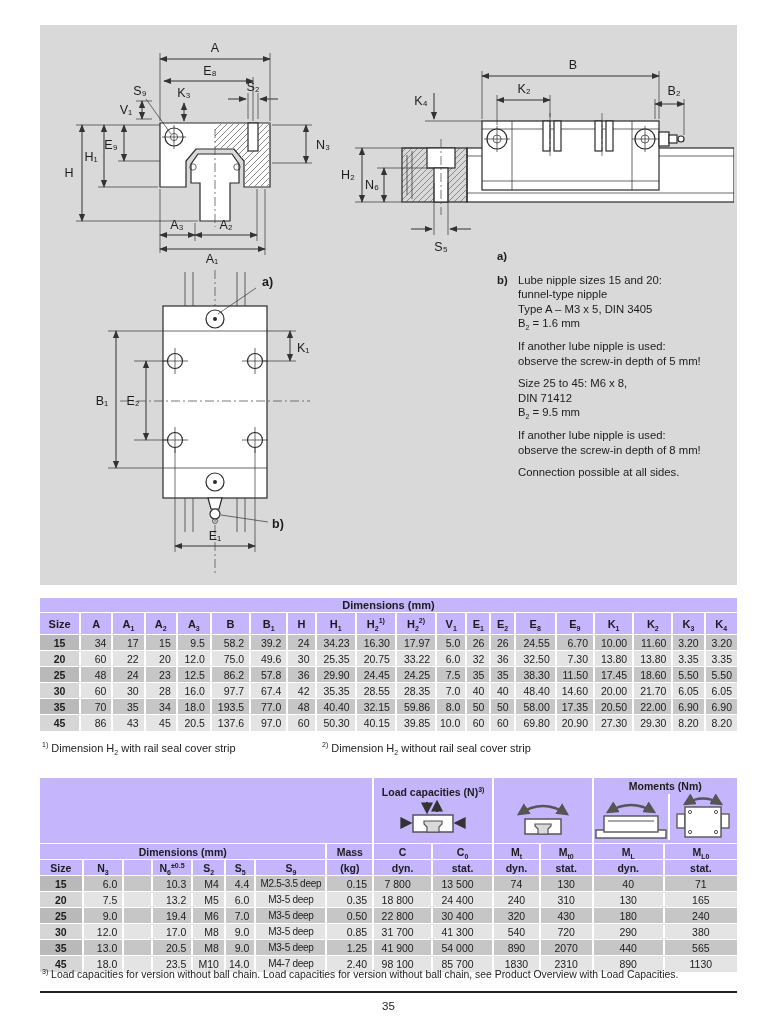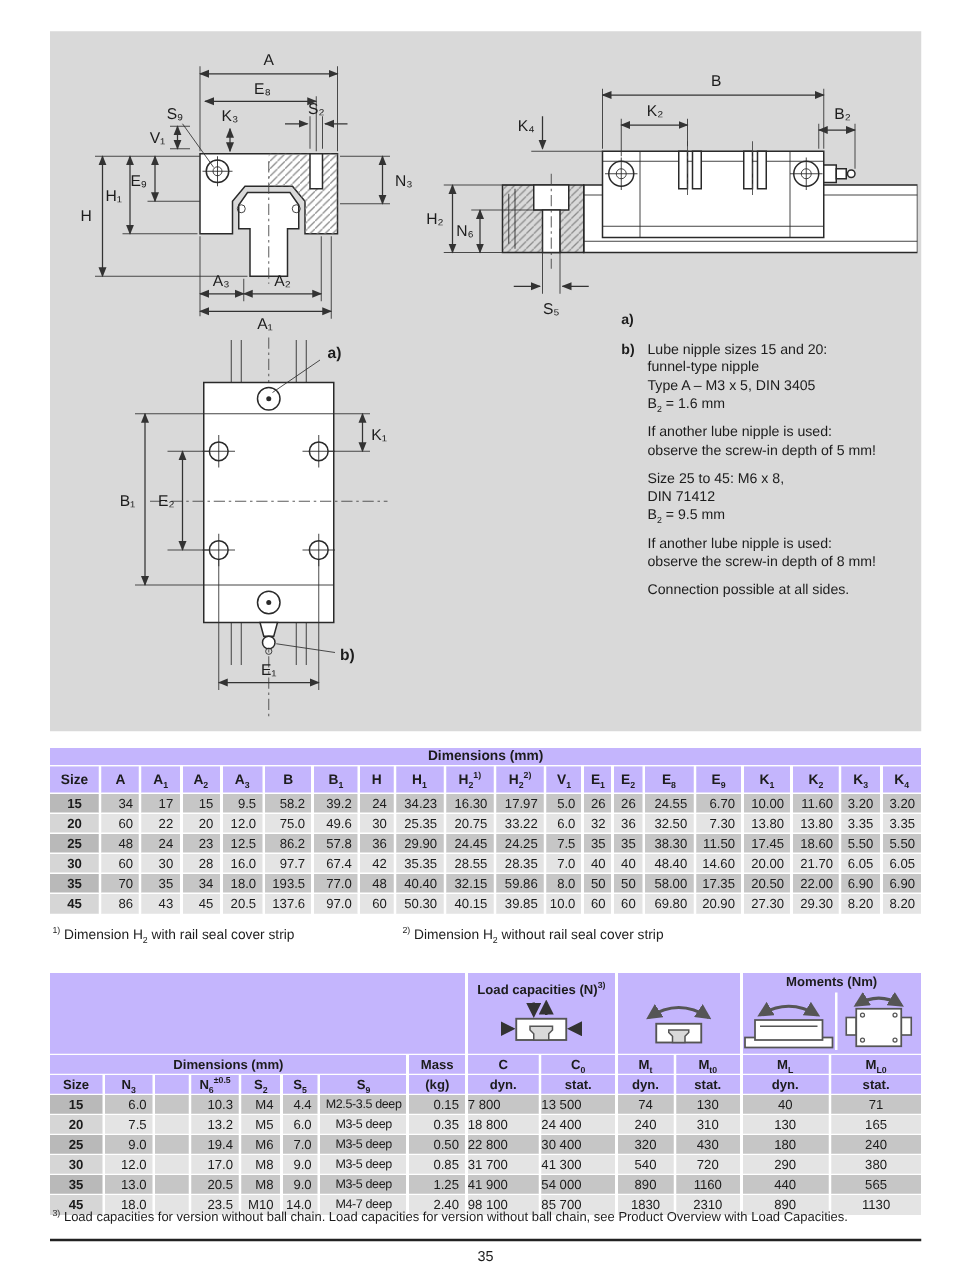--- a/index.html
+++ b/index.html
@@ -32,21 +32,21 @@
   #t2 { left:40px; top:777px; }
   #t1 .ttl { height:15px; font-size:11px; }
   #t1 .hd  { height:22px; font-size:11px; }
   #t2 .hd, #t2 .gd { height:16px; font-size:10.5px; }
   .dk td { background:#c6c6c6; }
   .lt td { background:#e4e4e4; }
   .dk td.sz { background:#b9b9b9; }
   .lt td.sz { background:#d6d6d6; }
   td.sz { font-weight:bold; text-align:center; padding:0; }
   td.num { text-align:right; padding-right:5px; }
-  td.numpad { text-align:left; padding-right:10px; }
+  td.numpad { text-align:center; padding-right:10px; }
   td.ctr { text-align:center; padding:0; }
   td.s9 { text-align:center; padding:0; letter-spacing:-0.3px; font-size:10px; }
   #t2 .ic-blank, #t2 .ic-cell { height:60px; vertical-align:bottom; padding:2px 0 3px 0; }
   .gtitle { font-size:10.5px; font-weight:bold; text-align:center; margin-bottom:2px; }
   .icn { display:block; margin:0 auto; }
   .ipair { display:flex; justify-content:space-around; align-items:flex-end; }
   .ipair .half { flex:1; text-align:center; }
   .ipair .half + .half { border-left:2px solid #fff; }
 
   .fn { position:absolute; font-size:11px; }
@@ -679,21 +679,21 @@
         <td class="num">13.0</td>
         <td class="num"></td>
         <td class="num">20.5</td>
         <td class="num">M8</td>
         <td class="num">9.0</td>
         <td class="s9">M3-5 deep</td>
         <td class="num">1.25</td>
         <td class="numpad">41 900</td>
         <td class="numpad">54 000</td>
         <td class="ctr">890</td>
-        <td class="ctr">1160</td>
+        <td class="ctr">2070</td>
         <td class="ctr">440</td>
         <td class="ctr">565</td>
       </tr>
       <tr class="lt">
         <td class="sz">45</td>
         <td class="num">18.0</td>
         <td class="num"></td>
         <td class="num">23.5</td>
         <td class="num">M10</td>
         <td class="num">14.0</td>

